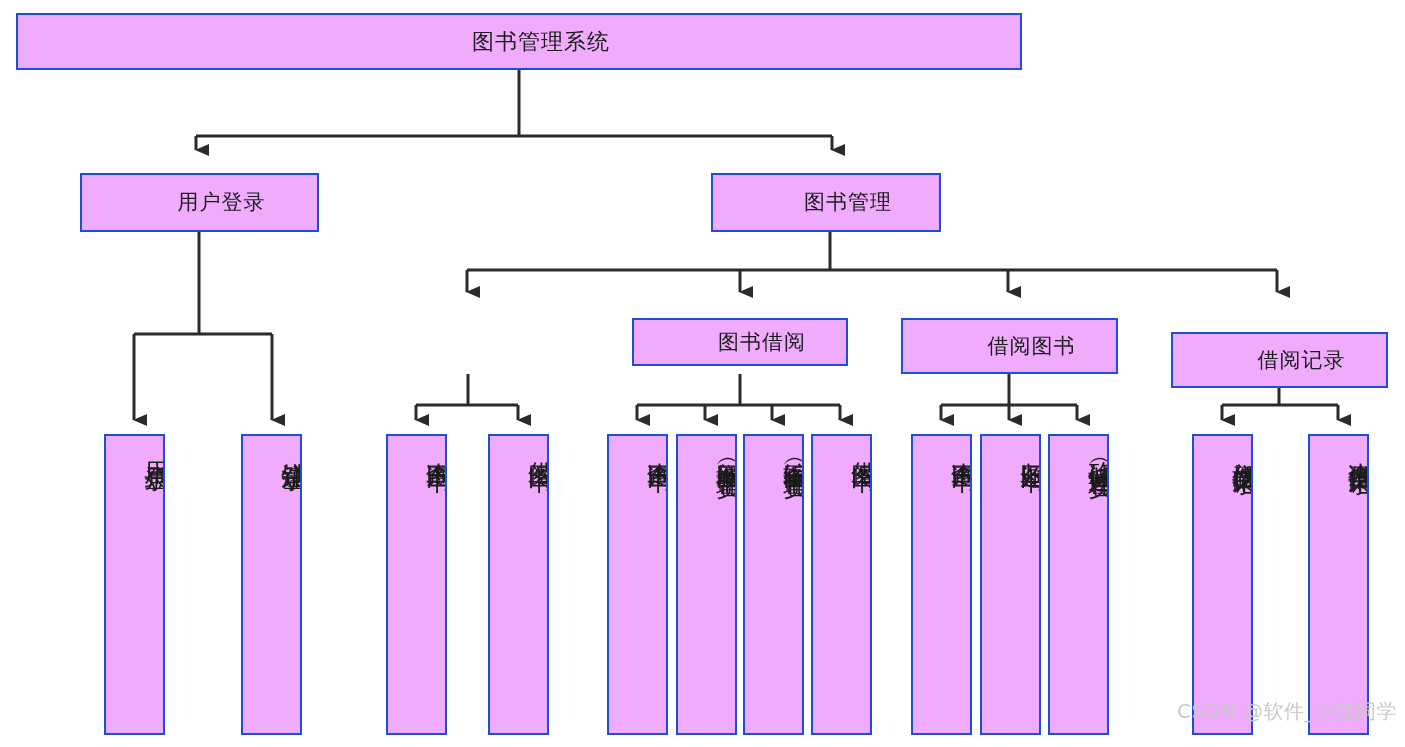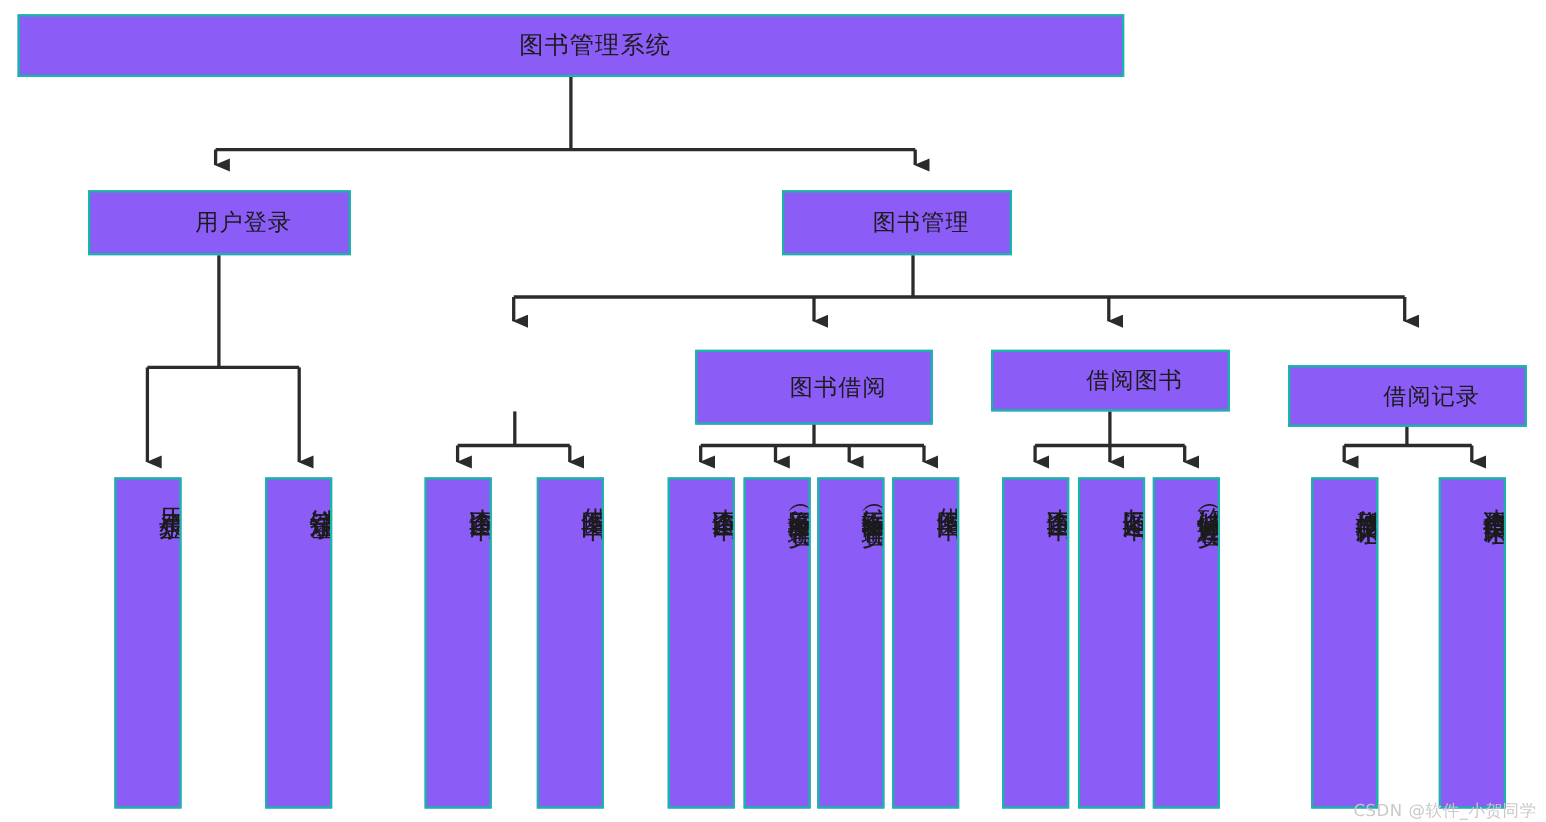--- a/index.html
+++ b/index.html
@@ -20,22 +20,22 @@
   #wires{
     position:absolute;
     left:0; top:0;
     width:1405px; height:747px;
     pointer-events:none;
   }
   
   .node{
     position:absolute;
     box-sizing:border-box;
-    background:#8b5cf6;
-    border:2px solid #14b8a6;
+    background:#f0abfc;
+    border:2px solid #1d4ed8;
     display:flex;
     align-items:center;
     justify-content:center;
     overflow:hidden;
     padding-left:44px;
   }
   .node .label{
     display:block;
     text-align:center;
     line-height:1.18;
@@ -62,22 +62,22 @@
     font-size:25px;
     line-height:1.02;
     letter-spacing:2px;
     white-space:nowrap;
     max-height:292px;
   }
   
   #watermark{
     position:absolute;
     right:8px;
-    bottom:0;
-    font-size:15px;
+    bottom:22px;
+    font-size:20px;
     color:#c9c9c9;
     letter-spacing:0.5px;
     white-space:nowrap;
     user-select:none;
     text-align:right;
   }
 </style>
 </head>
 <body>
 
@@ -134,26 +134,26 @@
   </svg>
 
   <div class="node root horiz" style="left:16px; top:13px; width:1006px; height:57px;">
     <span class="label">图书管理系统</span>
   </div>
 
   <div class="node horiz" style="left:80px; top:173px; width:239px; height:59px;">
     <span class="label">用户登录</span>
   </div>
 
-  <div class="node horiz" style="left:711px; top:173px; width:209px; height:59px;">
+  <div class="node horiz" style="left:711px; top:173px; width:230px; height:59px;">
     <span class="label">图书管理</span>
   </div>
 
 
-  <div class="node horiz" style="left:632px; top:318px; width:216px; height:68px;">
+  <div class="node horiz" style="left:632px; top:318px; width:216px; height:48px;">
     <span class="label">图书借阅</span>
   </div>
 
   <div class="node horiz" style="left:901px; top:318px; width:217px; height:56px;">
     <span class="label">借阅图书</span>
   </div>
 
   <div class="node horiz" style="left:1171px; top:332px; width:217px; height:56px;">
     <span class="label">借阅记录</span>
   </div>

